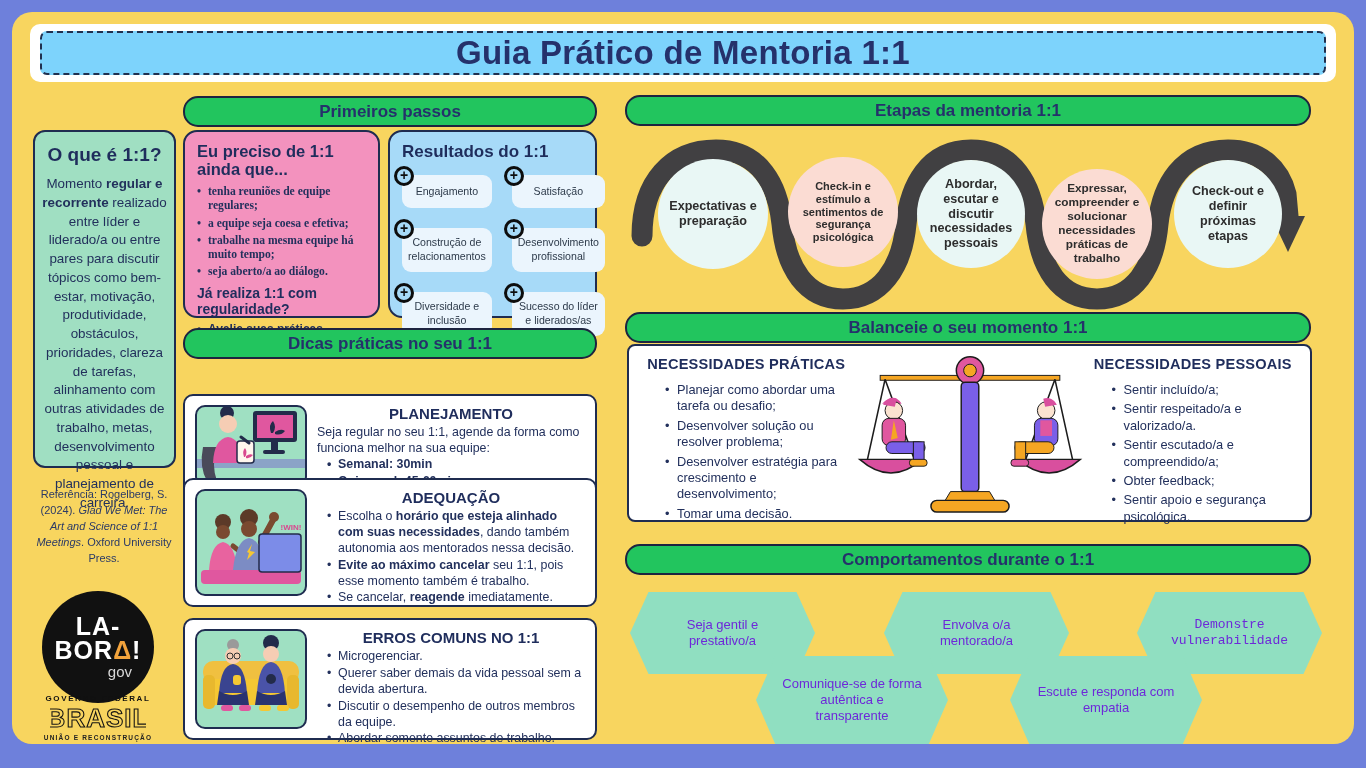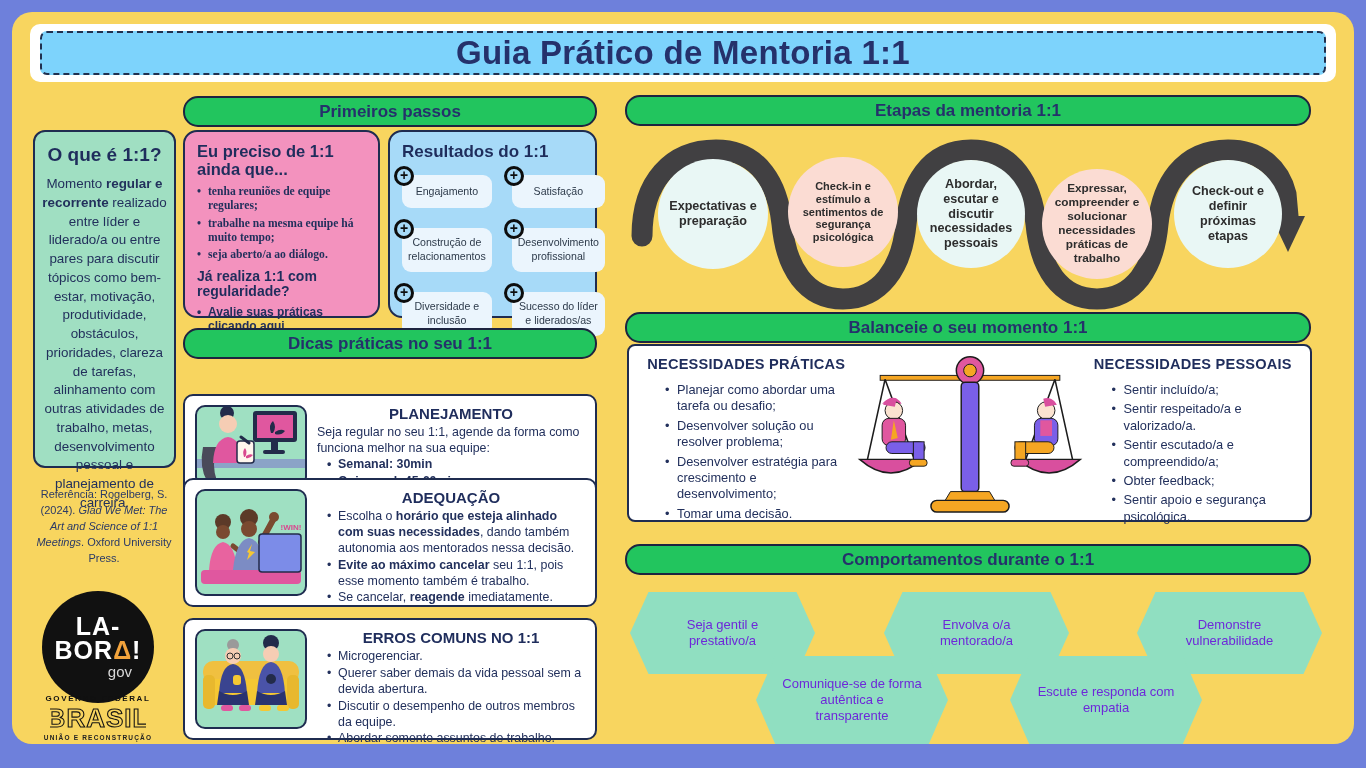--- a/index.html
+++ b/index.html
@@ -119,20 +119,21 @@
     </svg>
   </div>
   <div class="slogan">UNIÃO E RECONSTRUÇÃO</div>
 
   <div class="pill pill-primeiros">Primeiros passos</div>
 
   <div class="pinkbox">
     <h3>Eu preciso de 1:1 ainda que...</h3>
     <ul>
       <li>tenha reuniões de equipe regulares;</li>
+      <li>a equipe seja coesa e efetiva;</li>
       <li>trabalhe na mesma equipe há muito tempo;</li>
       <li>seja aberto/a ao diálogo.</li>
     </ul>
     <div class="question">Já realiza 1:1 com regularidade?</div>
     <div class="cta"><span>Avalie suas práticas clicando </span><span style="text-decoration: underline;">aqui</span></div>
   </div>
 
   <div class="bluebox">
     <h3>Resultados do 1:1</h3>
     <div class="chips">
@@ -333,16 +334,16 @@
         <li>Obter feedback;</li>
         <li>Sentir apoio e segurança psicológica.</li>
       </ul>
     </div>
   </div>
 
   <div class="pill pill-comportamentos">Comportamentos durante o 1:1</div>
 
   <div class="hex hex-row1" style="left:630px;">Seja gentil e prestativo/a</div>
   <div class="hex hex-row1" style="left:884px;">Envolva o/a mentorado/a</div>
-  <div class="hex hex-row1" style="left:1137px;">Demonstre vulnerabilidade</div>
+  <div class="hex hex-row1" style="left:1137px;font-family:Liberation Mono, monospace;">Demonstre vulnerabilidade</div>
   <div class="hex hex-row2" style="left:756px;">Comunique-se de forma autêntica e transparente</div>
   <div class="hex hex-row2" style="left:1010px;">Escute e responda com empatia</div>
 </div>
 
 </body></html>

